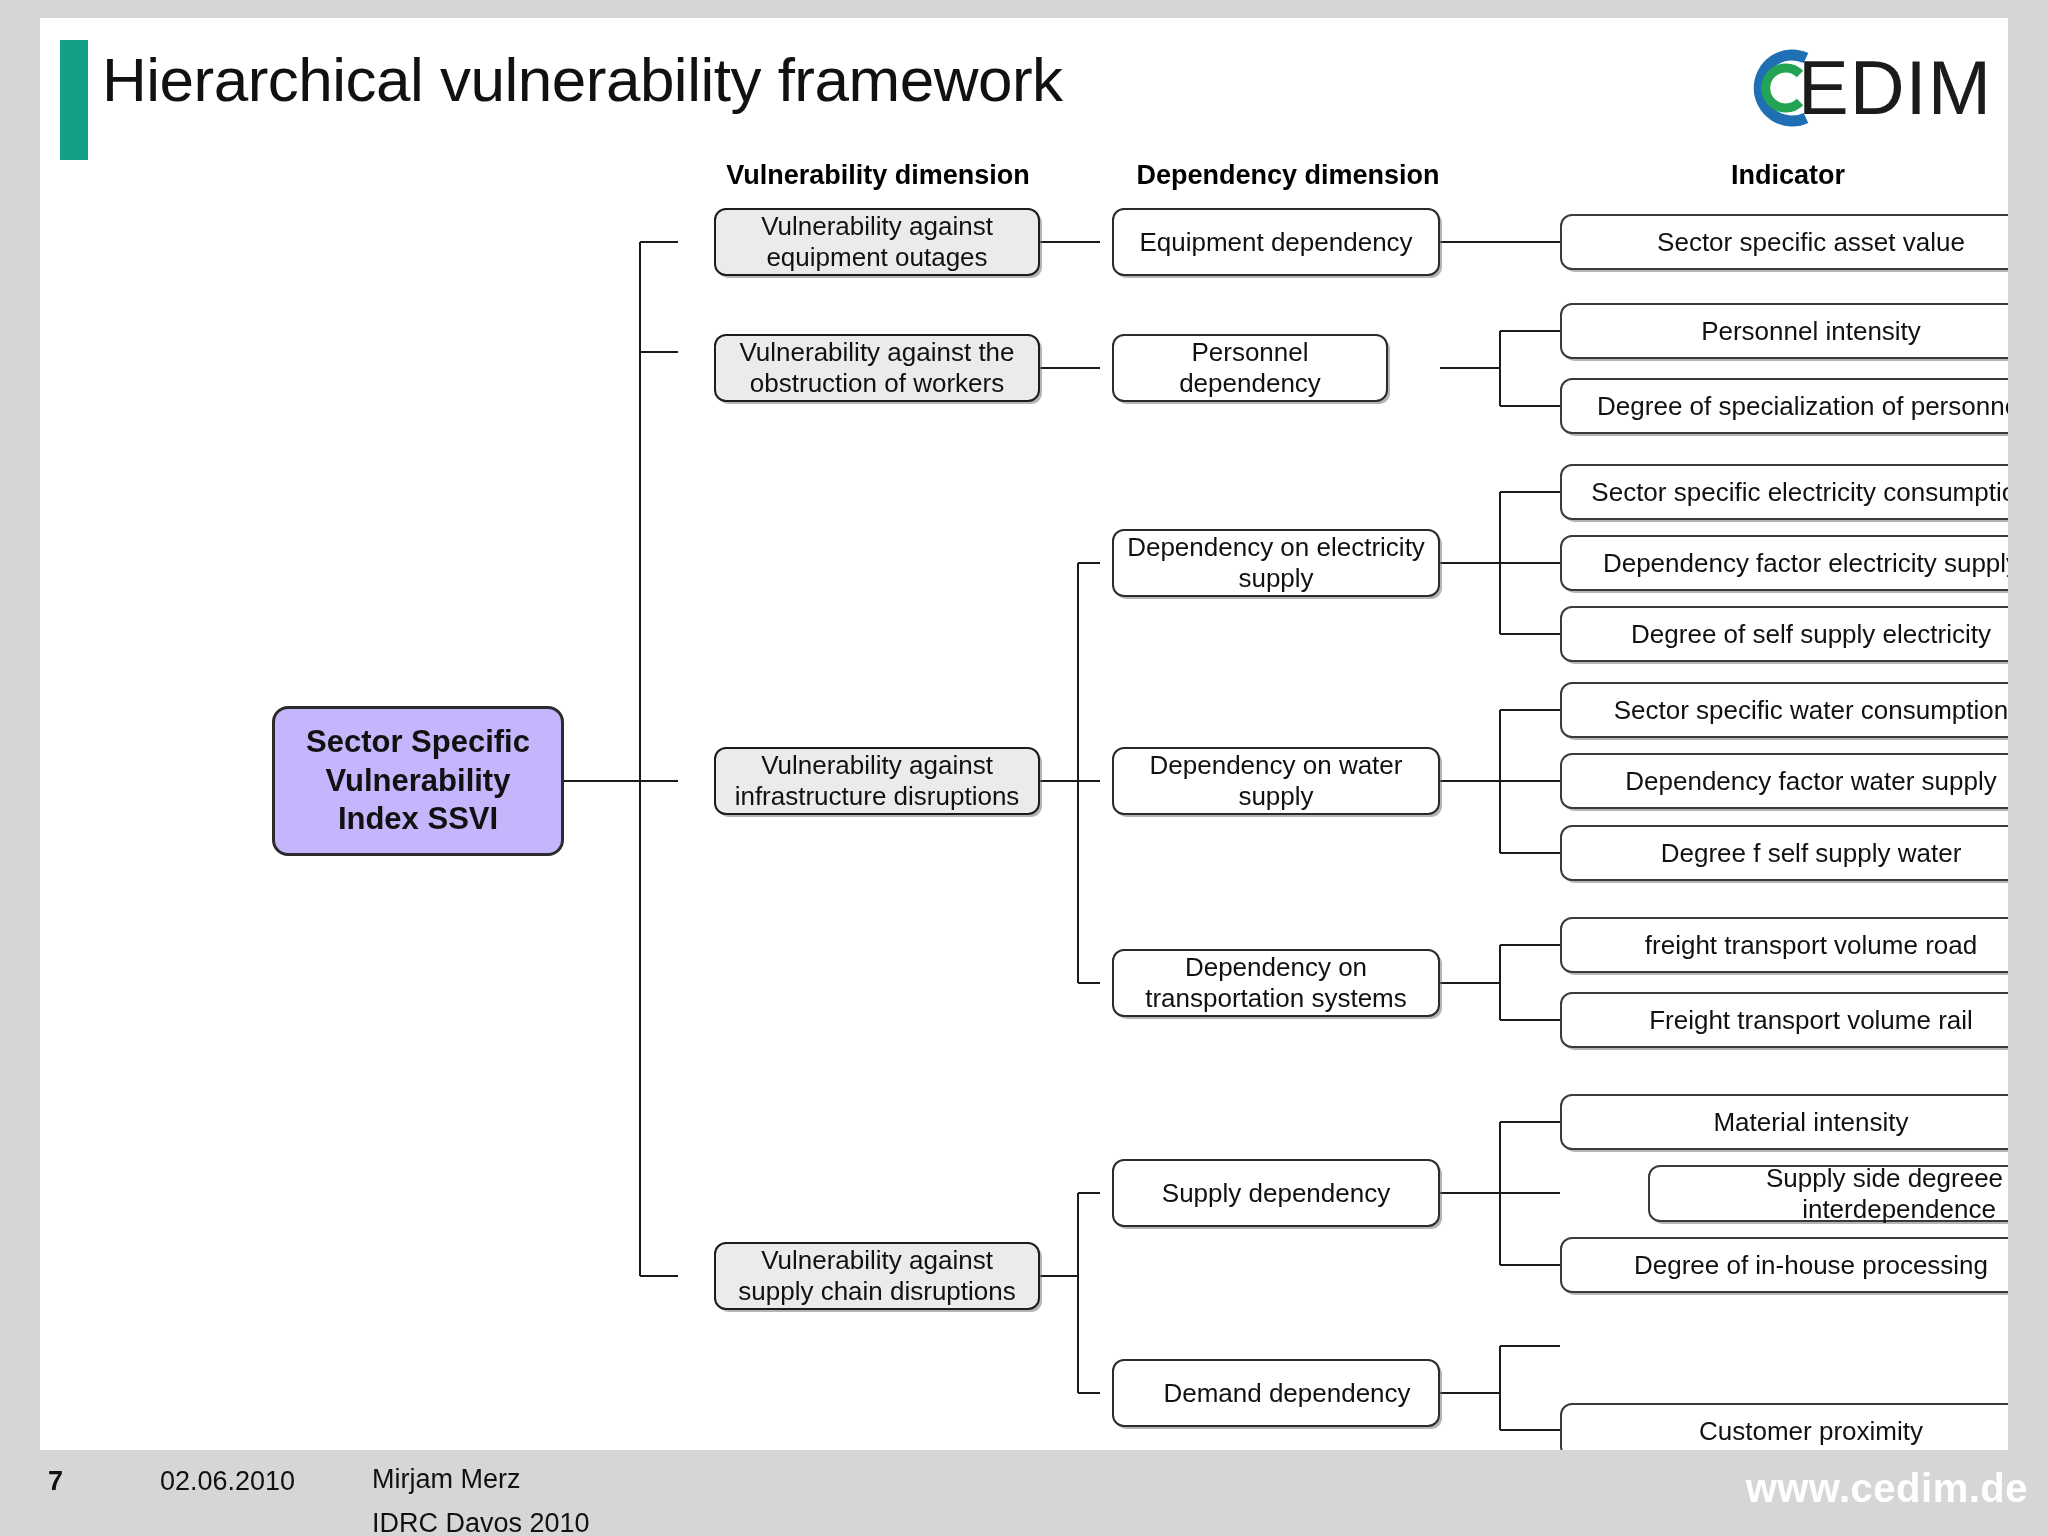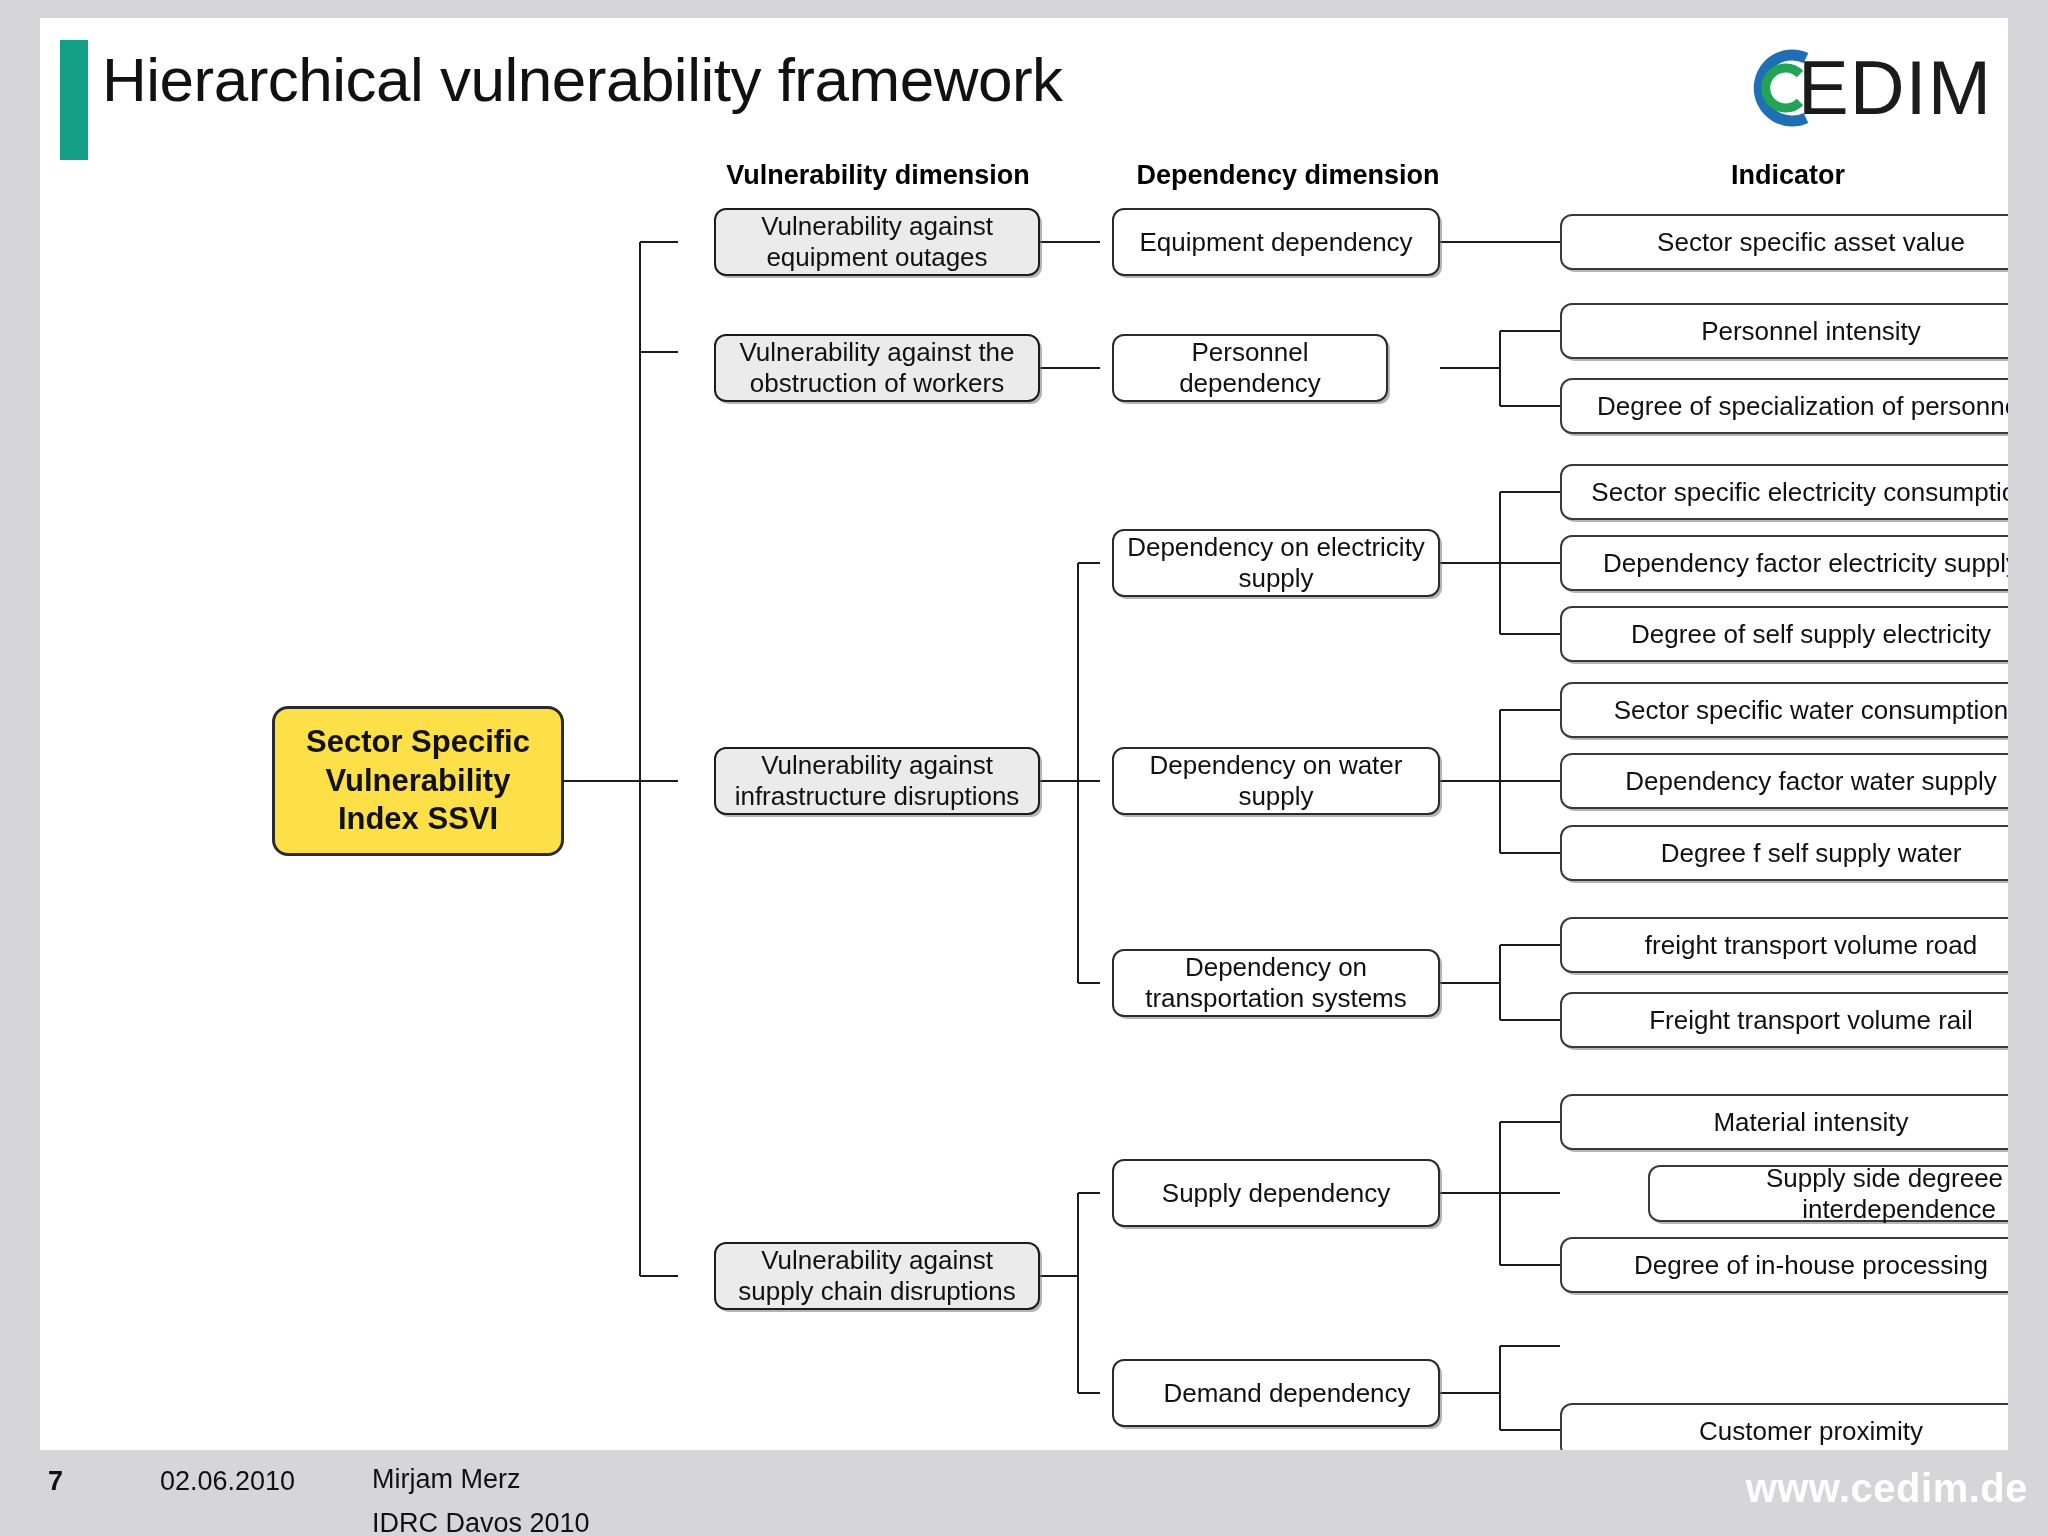--- a/index.html
+++ b/index.html
@@ -77,21 +77,21 @@
   }
 
   .node {
     position: absolute;
     display: flex;
     align-items: center;
     justify-content: center;
     text-align: center;
     border: 2px solid #2b2b2b;
     border-radius: 12px;
-    background: #fde047;
+    background: #c4b5fd;
     color: #111;
     font-size: 26px;
     line-height: 1.18;
     padding: 2px 10px;
     box-shadow: 3px 3px 0 -1px rgba(120,120,120,0.55);
   }
   .node.root {
     font-weight: bold;
     font-size: 31px;
     border-width: 3px;

